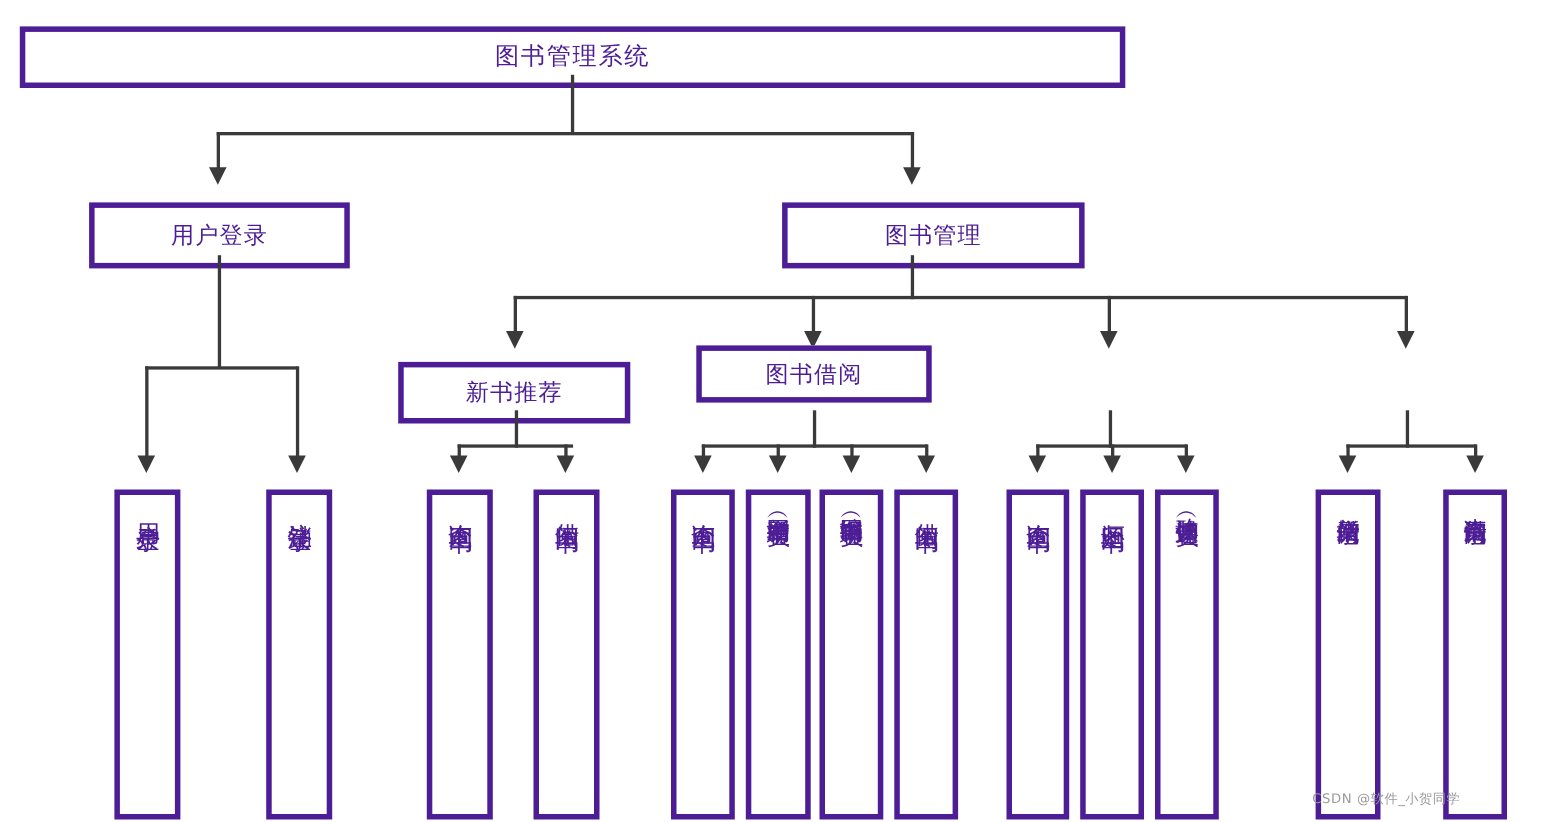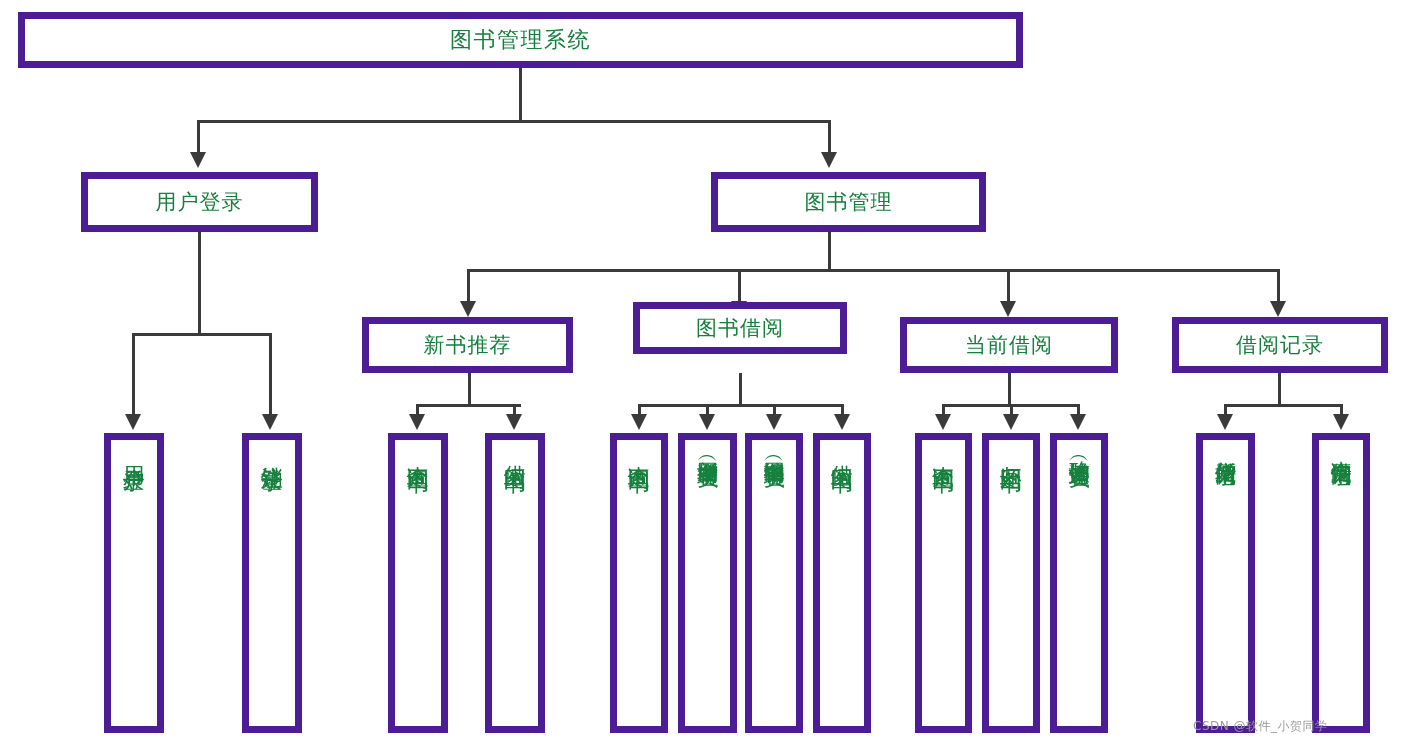--- a/index.html
+++ b/index.html
@@ -14,25 +14,26 @@
     position: relative;
     width: 1405px;
     height: 747px;
     background: #ffffff;
     overflow: hidden;
   }
   .node {
     position: absolute;
     box-sizing: border-box;
     background: #ffffff;
-    border: 7px solid #4c1d95;
+    border: 5px solid #4c1d95;
     display: flex;
     align-items: center;
     justify-content: center;
-    color: #15803d;
+    color: #4c1d95;
+    margin-top: 12px;
   }
   .node .label {
     display: block;
     text-align: center;
     line-height: 1.15;
     white-space: nowrap;
   }
   
   .node.h .label {
     font-size: 21px;
@@ -133,26 +134,20 @@
   <div class="arrow" style="left:1000px; top:301px;"></div>
   <div class="vline" style="left:1277px; top:269px; height:34px;"></div>
   <div class="arrow" style="left:1270px; top:301px;"></div>
 
   <div class="node h" id="node-new-book-recommend" style="left:362px; top:317px; width:211px; height:56px;">
     <span class="label">新书推荐</span>
   </div>
   <div class="node h" id="node-book-borrow" style="left:633px; top:302px; width:214px; height:52px;">
     <span class="label">图书借阅</span>
   </div>
-  <div class="node h" id="node-current-borrow" style="left:900px; top:317px; width:218px; height:56px;">
-    <span class="label">当前借阅</span>
-  </div>
-  <div class="node h" id="node-borrow-record" style="left:1172px; top:317px; width:216px; height:56px;">
-    <span class="label">借阅记录</span>
-  </div>
 
   <div class="vline" style="left:468px; top:373px; height:34px;"></div>
   <div class="hline" style="left:416px; top:404px; width:105px;"></div>
   <div class="vline" style="left:416px; top:404px; height:12px;"></div>
   <div class="arrow" style="left:409px; top:414px;"></div>
   <div class="vline" style="left:513px; top:404px; height:12px;"></div>
   <div class="arrow" style="left:506px; top:414px;"></div>
 
   <div class="vline" style="left:739px; top:373px; height:34px;"></div>
   <div class="hline" style="left:638px; top:404px; width:205px;"></div>

